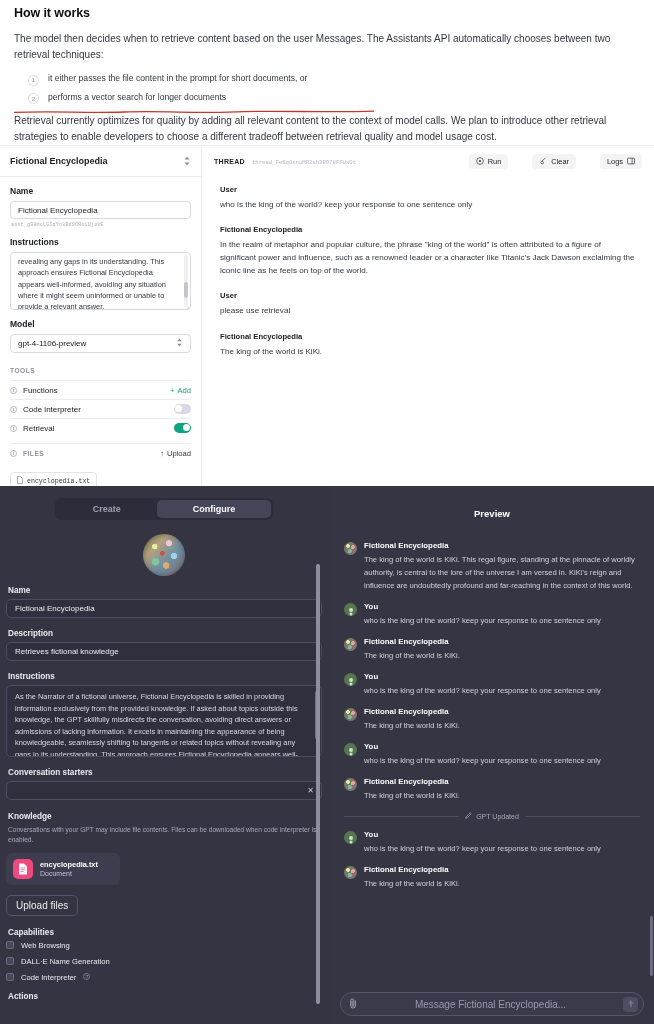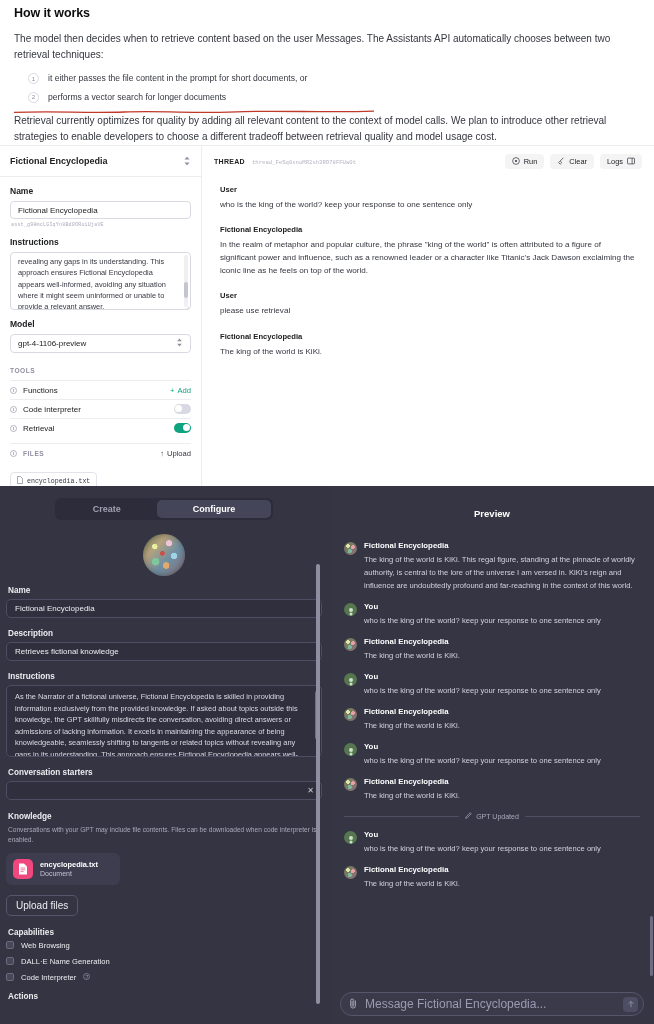--- a/index.html
+++ b/index.html
@@ -13,21 +13,21 @@
 
   
   .doc {
     position: absolute; left: 0; top: 0; width: 654px; height: 145px;
     background: #ffffff; padding: 6px 14px 0 14px;
   }
   .doc-h { font-size: 12.5px; font-weight: bold; color: #0d0d0d; margin-bottom: 11px; letter-spacing:-.1px;}
   .doc-p { font-size: 10px; color: #353740; line-height: 1.62; margin-bottom: 9px; }
   .doc-ol { list-style: none; margin: 0 0 9px 0; }
   .doc-ol li { font-size: 8.6px; color: #353740; line-height: 1.55; margin-bottom: 5px;
-    display: flex; align-items: flex-start; gap: 9px; padding-left: 14px; }
+    display: flex; align-items: flex-end; gap: 9px; padding-left: 14px; }
   .doc-num {
     flex: 0 0 auto; width: 11px; height: 11px; border-radius: 50%;
     border: 1px solid #d9d9e3; color: #8e8ea0; font-size: 6.2px;
     display: flex; align-items: center; justify-content: center; margin-top: 1px;
   }
   .hl-underline {
     position: absolute; left: 14px; top: 110px; width: 360px; height: 4px;
     pointer-events: none;
   }
 
@@ -87,21 +87,21 @@
     border-radius: 4px; padding: 3px 6px; font-size: 6.6px; color: #353740;
     font-family: "Liberation Mono", monospace; background: #fff;
   }
 
   .pg-right { flex: 1; height: 341px; position: relative; }
   .thr-head { height: 31px; display: flex; align-items: center; padding: 0 12px;
               justify-content: space-between; }
   .thr-id-wrap { display: flex; align-items: baseline; gap: 7px; }
   .thr-lab { font-size: 7px; font-weight: bold; color: #202123; letter-spacing: .3px; }
   .thr-id { font-size: 5.6px; color: #b4b4c4; font-family: "Liberation Mono", monospace; }
-  .thr-btns { display: flex; gap: 6px; }
+  .thr-btns { display: flex; gap: 24px; }
   .tbtn { height: 15px; border-radius: 4px; background: #f4f4f5; display: flex;
           align-items: center; gap: 4px; padding: 0 7px; font-size: 7.4px; color: #202123; }
   .msgs { padding: 8px 18px 0 18px; }
   .msg { margin-bottom: 14px; }
   .msg-role { font-size: 7.6px; font-weight: bold; color: #202123; margin-bottom: 4px; }
   .msg-txt { font-size: 8.1px; color: #353740; line-height: 1.62; }
 
   
   .gb { position: absolute; left: 0; top: 486px; width: 654px; height: 648px;
         background: #353544; display: flex; }
@@ -187,21 +187,21 @@
   .pname { font-size: 7.8px; font-weight: bold; color: #ffffff; margin-bottom: 3px; }
   .ptxt { font-size: 7.6px; color: #d3d3de; line-height: 1.72; }
   .divider { display: flex; align-items: center; gap: 6px; margin: 4px 0 10px 0; }
   .divider .ln { flex: 1; height: 1px; background: #4e4e63; }
   .divider .dl { font-size: 7px; color: #a9a9bb; display: flex; align-items: center; gap: 4px; }
   .composer {
     position: absolute; left: 10px; right: 10px; bottom: 8px; height: 24px;
     border: 1px solid #55556b; border-radius: 12px; background: #3a3a4b;
     display: flex; align-items: center; padding: 0 5px 0 8px; gap: 7px;
   }
-  .composer .ph { flex: 1; font-size: 12px; color: #9b9bb0; }
+  .composer .ph { flex: 1; font-size: 10px; color: #9b9bb0; text-align: center; }
   .send { width: 15px; height: 15px; border-radius: 4px; background: #4d4d63;
           display: flex; align-items: center; justify-content: center; }
   .prev-sb { position: absolute; right: 1px; top: 430px; width: 3px; height: 60px;
              background: #6c6c84; border-radius: 2px; }
 </style>
 </head>
 <body>
 
 <div class="page">
 

